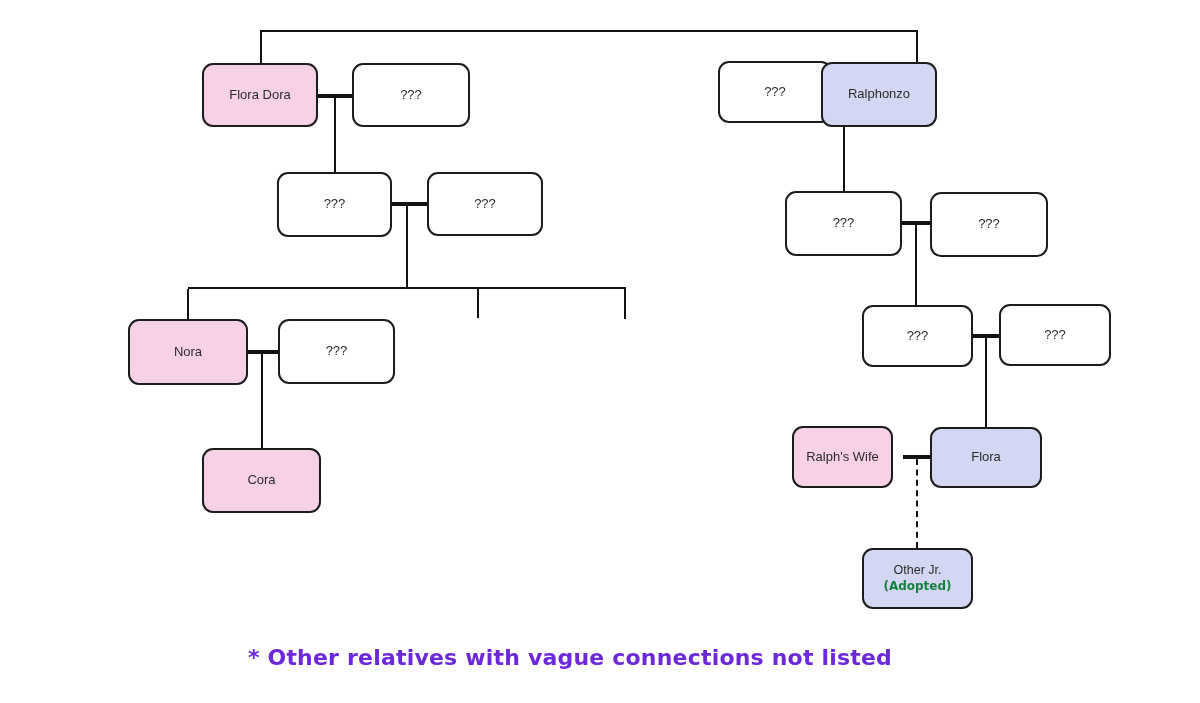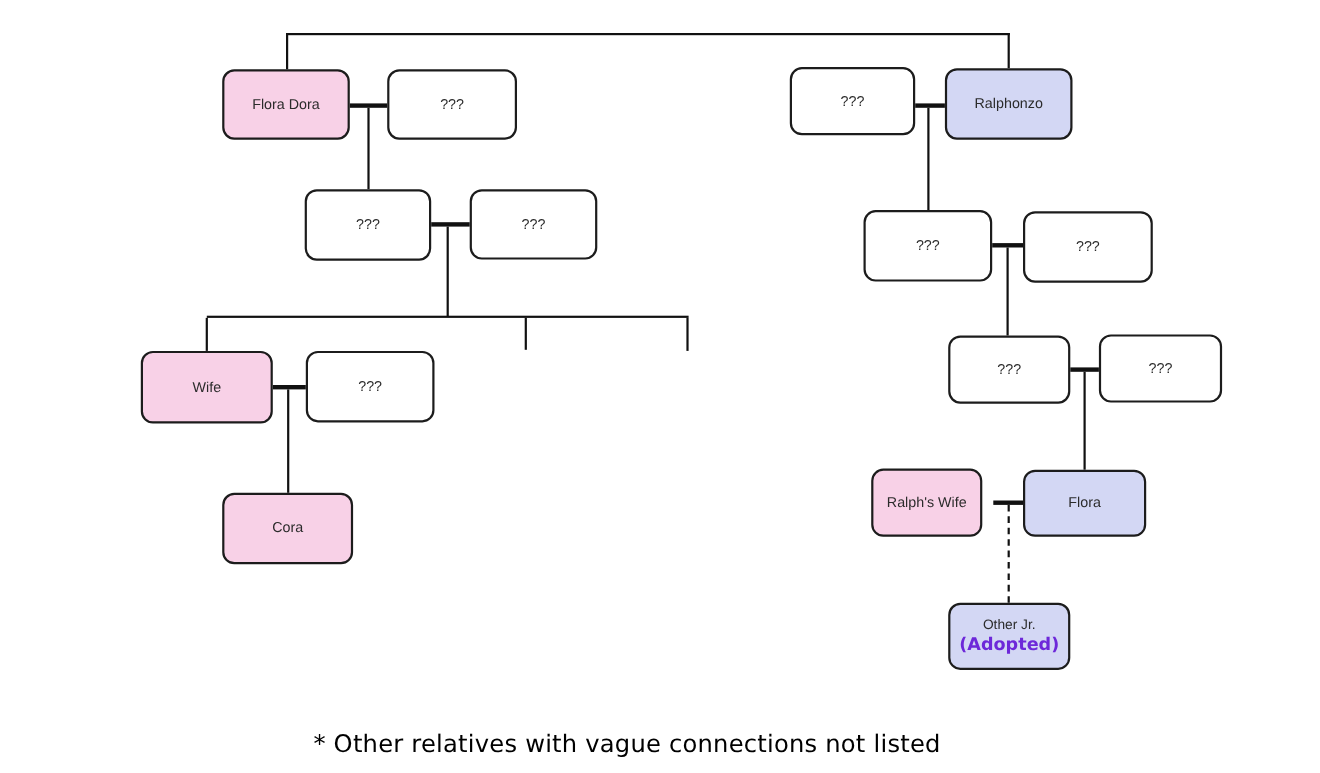--- a/index.html
+++ b/index.html
@@ -16,26 +16,26 @@
   .female  { background:#f8d1e7; }
   .male    { background:#d3d7f4; }
   .unknown { background:#ffffff; }
   .line { position:absolute; background:#111111; }
   .dashed-v {
     position:absolute; width:0; background:none;
     border-left:2px dashed #111111;
   }
   .sublabel {
     font-family:"DejaVu Sans", sans-serif;
-    font-weight:bold; font-size:16px; color:#6d28d9;
+    font-weight:bold; font-size:12px; color:#15803d;
   }
   .footnote {
     position:absolute; left:570px; top:645px; transform:translateX(-50%);
     white-space:nowrap; font-family:"DejaVu Sans", sans-serif;
-    font-weight:normal; font-size:22px; letter-spacing:0.2px; color:#000000;margin-top:20px;
+    font-weight:bold; font-size:22px; letter-spacing:0.2px; color:#6d28d9;
   }
 </style>
 </head>
 <body>
 
 <div class="canvas">
 
   <div class="line" style="left:261px;top:30px;width:657px;height:2px"></div>
   <div class="line" style="left:260px;top:30px;width:2px;height:33px"></div>
   <div class="line" style="left:916px;top:30px;width:2px;height:32px"></div>
@@ -66,33 +66,33 @@
   <div class="node unknown" style="left:352px;top:63px;width:118px;height:64px">
     <span>???</span>
   </div>
   <div class="node unknown" style="left:277px;top:172px;width:115px;height:65px">
     <span>???</span>
   </div>
   <div class="node unknown" style="left:427px;top:172px;width:116px;height:64px">
     <span>???</span>
   </div>
   <div class="node female" style="left:128px;top:319px;width:120px;height:66px">
-    <span>Wife</span>
+    <span>Nora</span>
   </div>
   <div class="node unknown" style="left:278px;top:319px;width:117px;height:65px">
     <span>???</span>
   </div>
   <div class="node female" style="left:202px;top:448px;width:119px;height:65px">
     <span>Cora</span>
   </div>
 
   <div class="node unknown" style="left:718px;top:61px;width:114px;height:62px">
     <span>???</span>
   </div>
-  <div class="node male" style="left:859px;top:62px;width:116px;height:65px">
+  <div class="node male" style="left:821px;top:62px;width:116px;height:65px">
     <span>Ralphonzo</span>
   </div>
   <div class="node unknown" style="left:785px;top:191px;width:117px;height:65px">
     <span>???</span>
   </div>
   <div class="node unknown" style="left:930px;top:192px;width:118px;height:65px">
     <span>???</span>
   </div>
   <div class="node unknown" style="left:862px;top:305px;width:111px;height:62px">
     <span>???</span>

